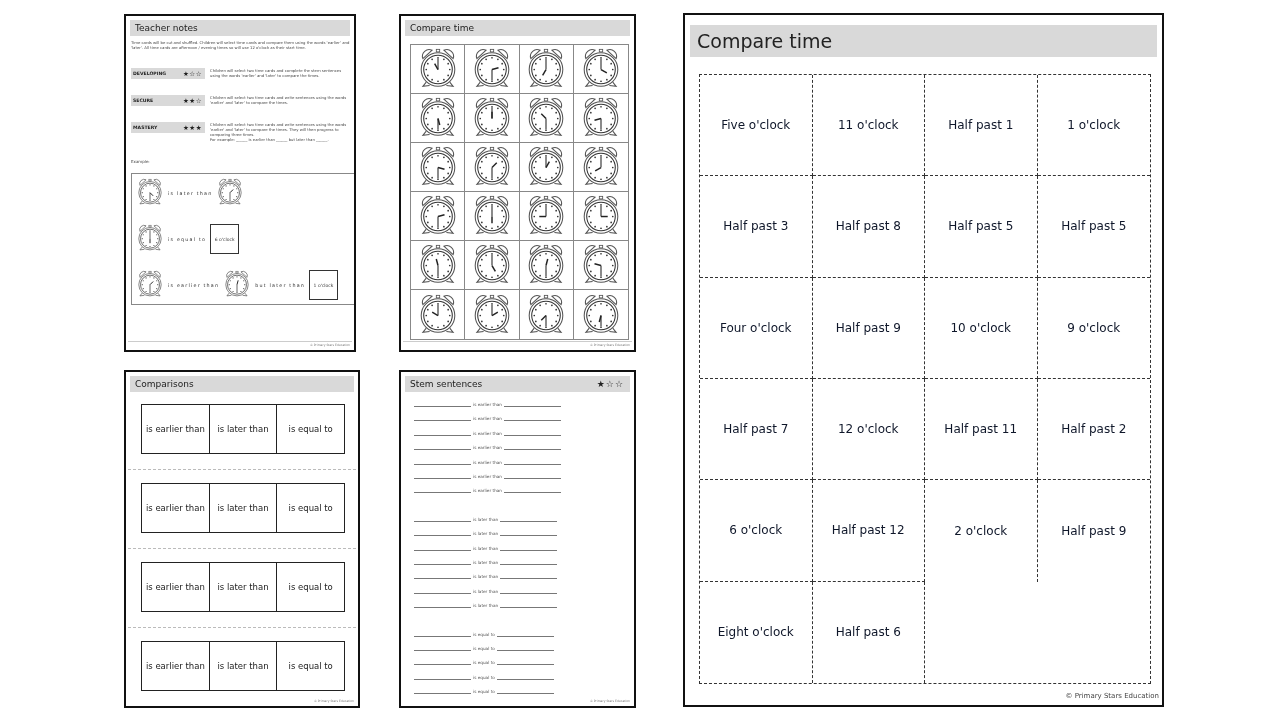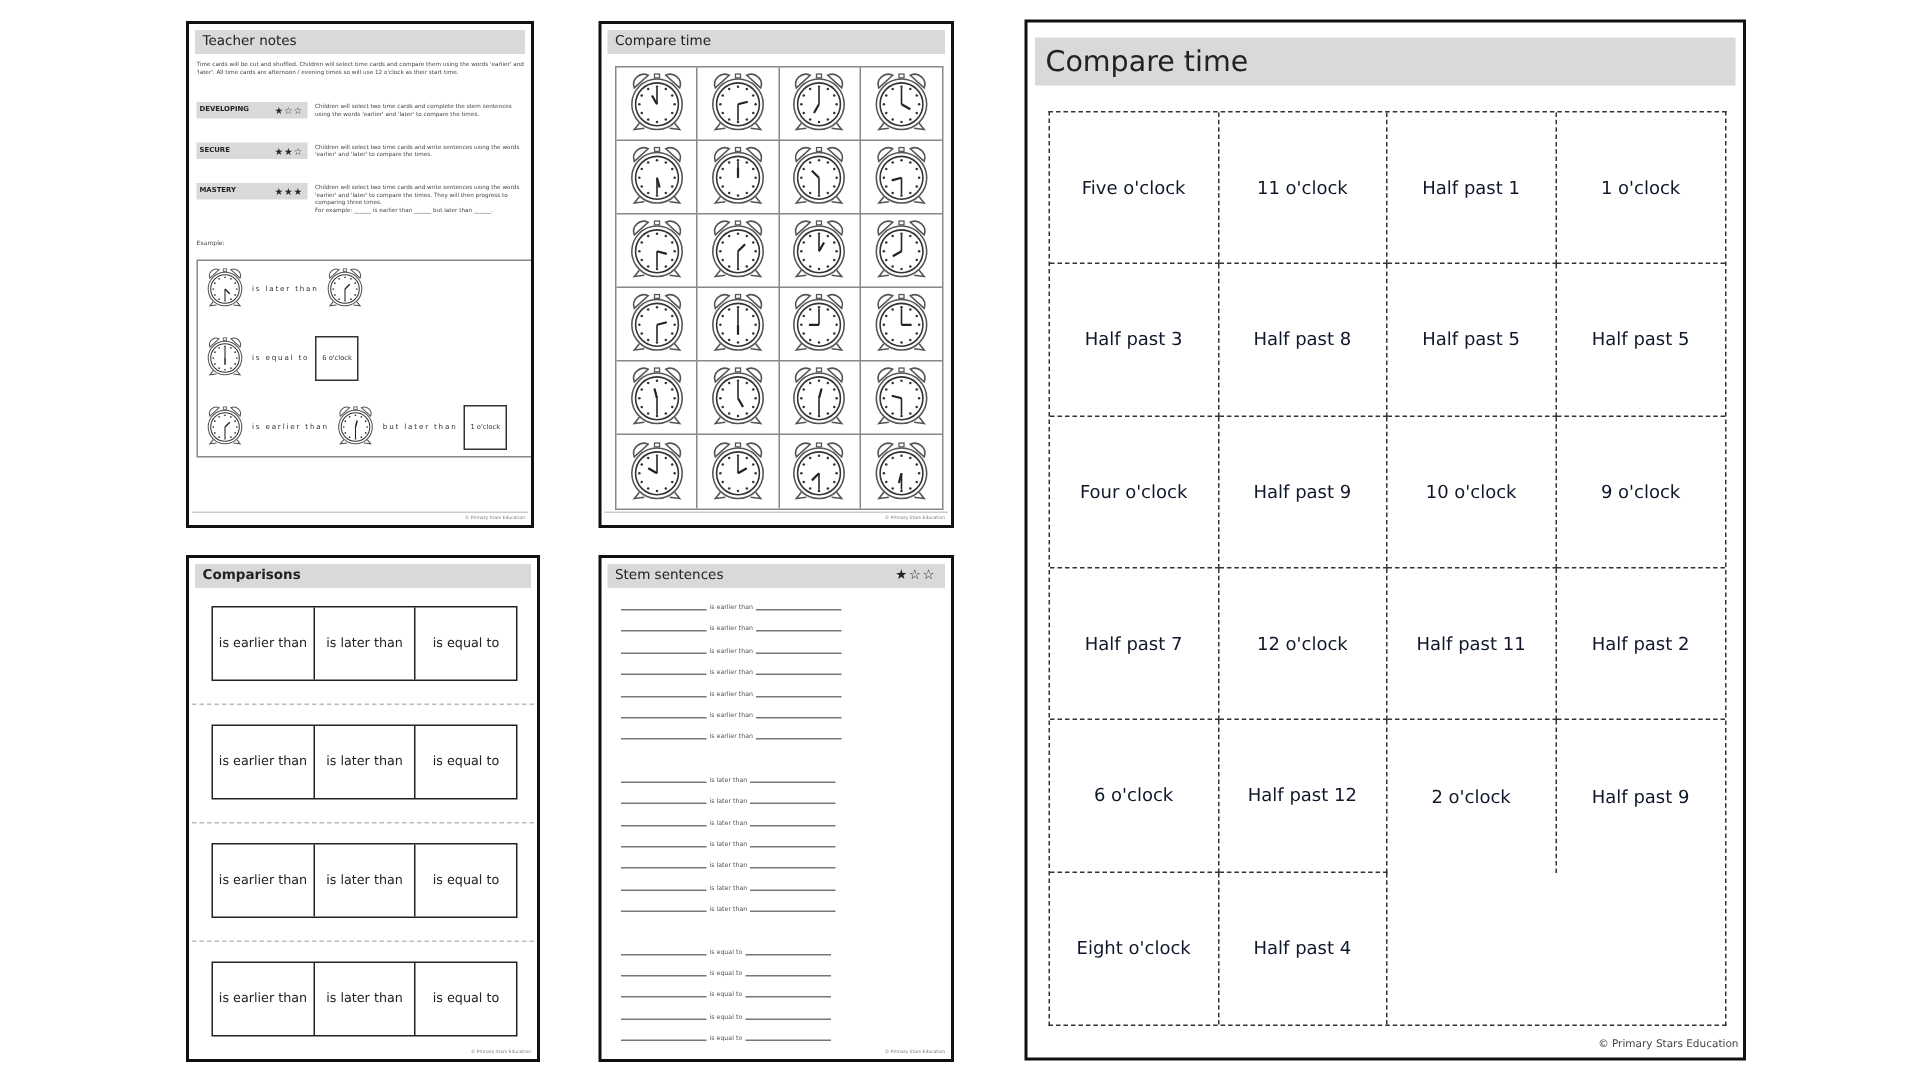--- a/index.html
+++ b/index.html
@@ -31,21 +31,21 @@
   
   #p2 { left: 399px; top: 14px; width: 237px; height: 338px; }
   #p2 .hdr { height: 16px; font-size: 9px; }
   .cgrid { position: absolute; left: 9px; top: 28px; width: 219px; height: 296px; display: grid; grid-template-columns: repeat(4, 1fr); grid-template-rows: repeat(6, 1fr); border: 1px solid #888; }
   .cgrid .cell { border-right: 1px solid #888; border-bottom: 1px solid #888; display: flex; align-items: center; justify-content: center; }
   .cgrid .cell:nth-child(4n) { border-right: none; }
   .cgrid .cell:nth-last-child(-n+4) { border-bottom: none; }
 
   
   #p3 { left: 124px; top: 370px; width: 236px; height: 338px; }
-  #p3 .hdr { height: 16px; font-size: 9px; font-weight: bold; }
+  #p3 .hdr { height: 16px; font-size: 9px; }
   .cmp-strip { position: absolute; left: 15px; width: 204px; height: 50px; display: flex; border: 1.5px solid #222; }
   .cmp-strip .c { flex: 1; display: flex; align-items: center; justify-content: center; font-size: 8.5px; color: #222; border-right: 1.5px solid #222; }
   .cmp-strip .c:last-child { border-right: none; }
   .cut { position: absolute; left: 2px; right: 2px; border-top: 1px dashed #bbb; }
 
   
   #p4 { left: 399px; top: 370px; width: 237px; height: 338px; }
   #p4 .hdr { height: 16px; font-size: 9px; }
   #p4 .hdr .stars { position: absolute; right: 6px; top: 50%; transform: translateY(-50%); font-size: 9px; letter-spacing: 1px; }
   .stem { position: absolute; left: 13px; font-size: 4.2px; color: #555; white-space: nowrap; display: flex; align-items: flex-end; }
@@ -990,16 +990,16 @@
       <div class="cell">9 o'clock</div>
       <div class="cell">Half past 7</div>
       <div class="cell">12 o'clock</div>
       <div class="cell">Half past 11</div>
       <div class="cell">Half past 2</div>
       <div class="cell">6 o'clock</div>
       <div class="cell">Half past 12</div>
       <div class="cell">2 o'clock</div>
       <div class="cell">Half past 9</div>
       <div class="cell">Eight o'clock</div>
-      <div class="cell">Half past 4</div>
+      <div class="cell">Half past 6</div>
     </div>
   <div class="footer">© Primary Stars Education</div>
 </div>
 
 </body></html>

